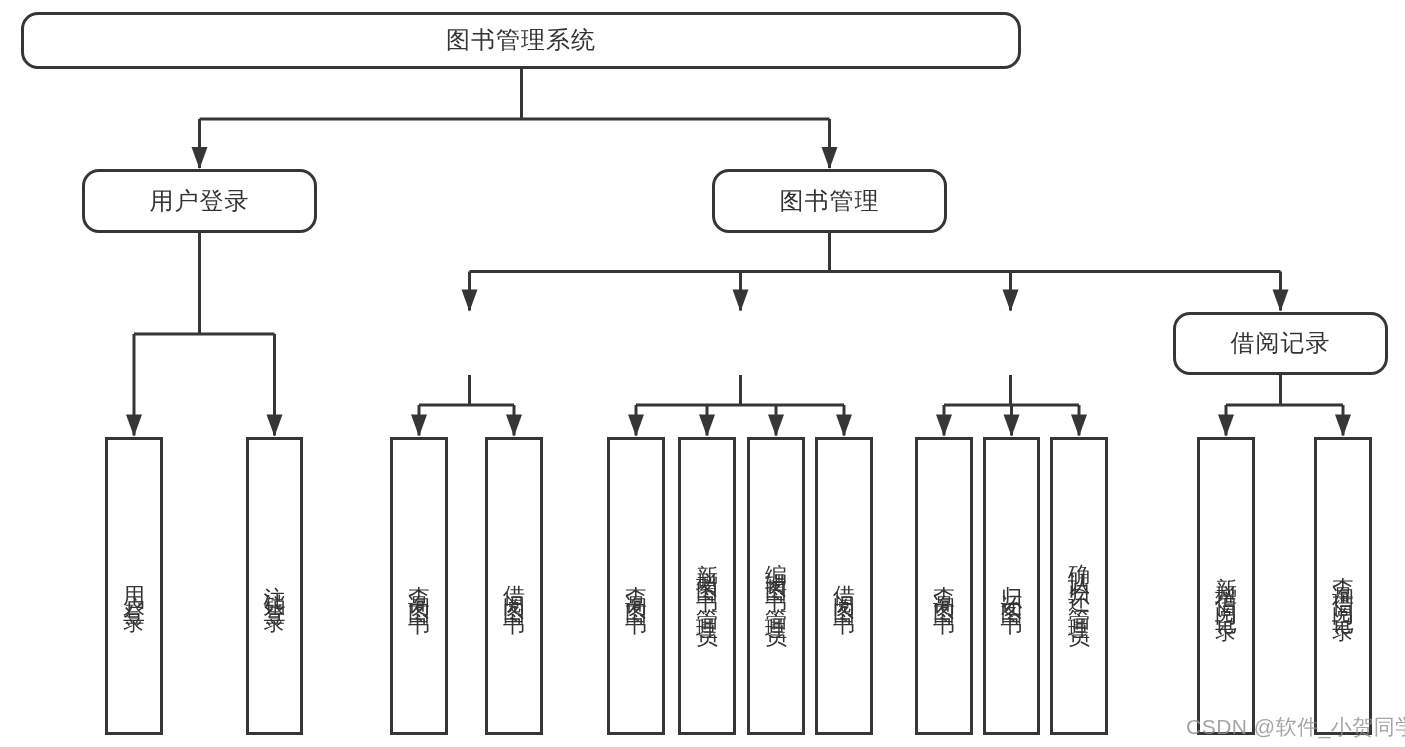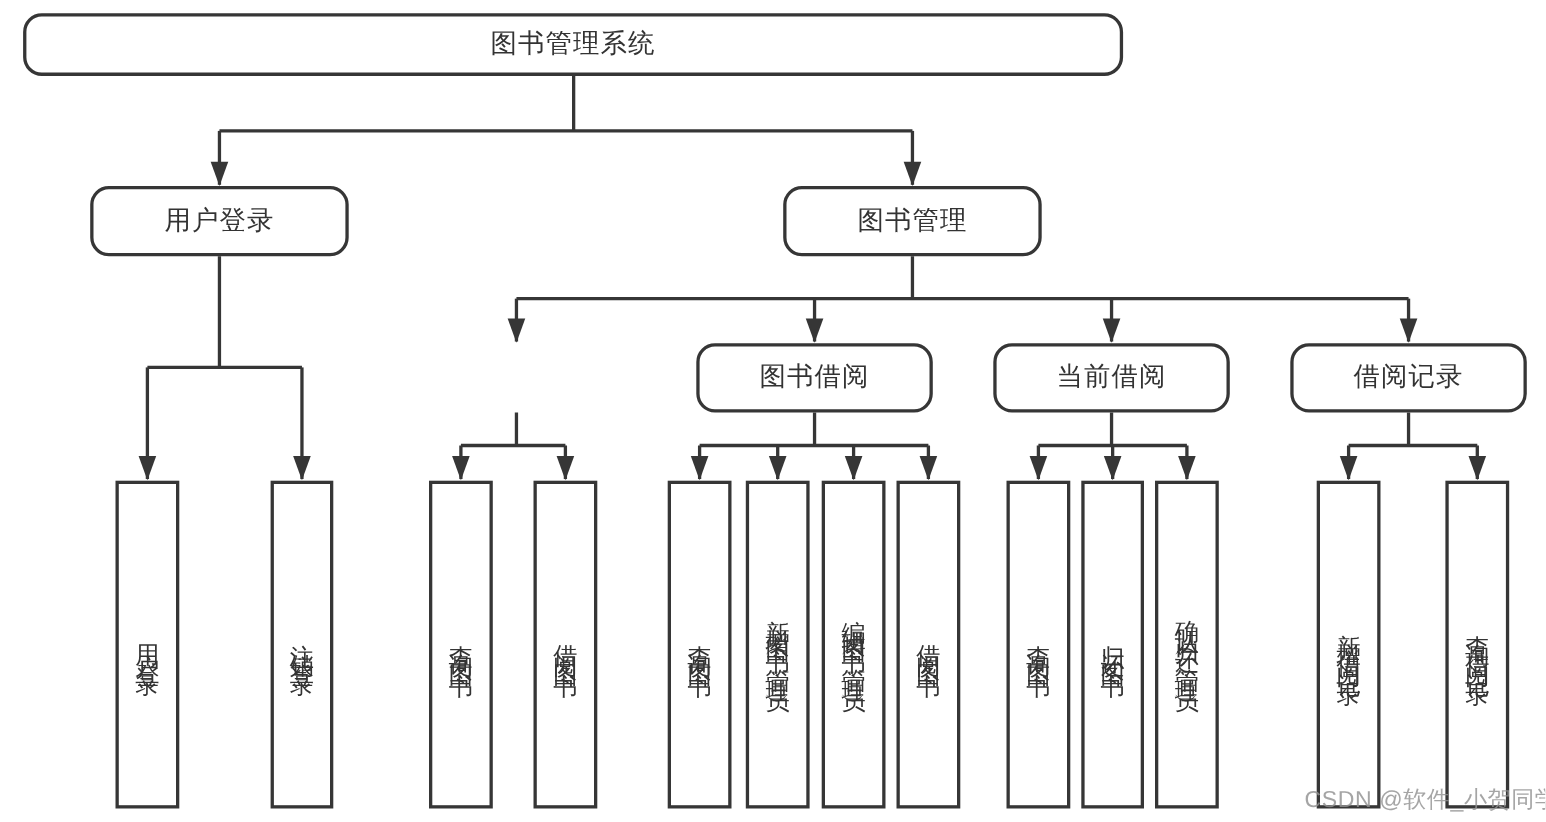--- a/index.html
+++ b/index.html
@@ -112,26 +112,20 @@
     <span>图书管理系统</span>
   </div>
 
   <div class="node h-node" style="left:82px; top:169px; width:235px; height:64px;">
     <span>用户登录</span>
   </div>
   <div class="node h-node" style="left:712px; top:169px; width:235px; height:64px;">
     <span>图书管理</span>
   </div>
 
-  <div class="node h-node" style="left:633px; top:312px; width:215px; height:63px;">
-    <span>图书借阅</span>
-  </div>
-  <div class="node h-node" style="left:903px; top:312px; width:215px; height:63px;">
-    <span>当前借阅</span>
-  </div>
   <div class="node h-node" style="left:1173px; top:312px; width:215px; height:63px;">
     <span>借阅记录</span>
   </div>
 
   <div class="node v-node" style="left:105px; top:437px; width:58px; height:298px;">
     <span>用户登录</span>
   </div>
   <div class="node v-node" style="left:246px; top:437px; width:57px; height:298px;">
     <span>注销登录</span>
   </div>

